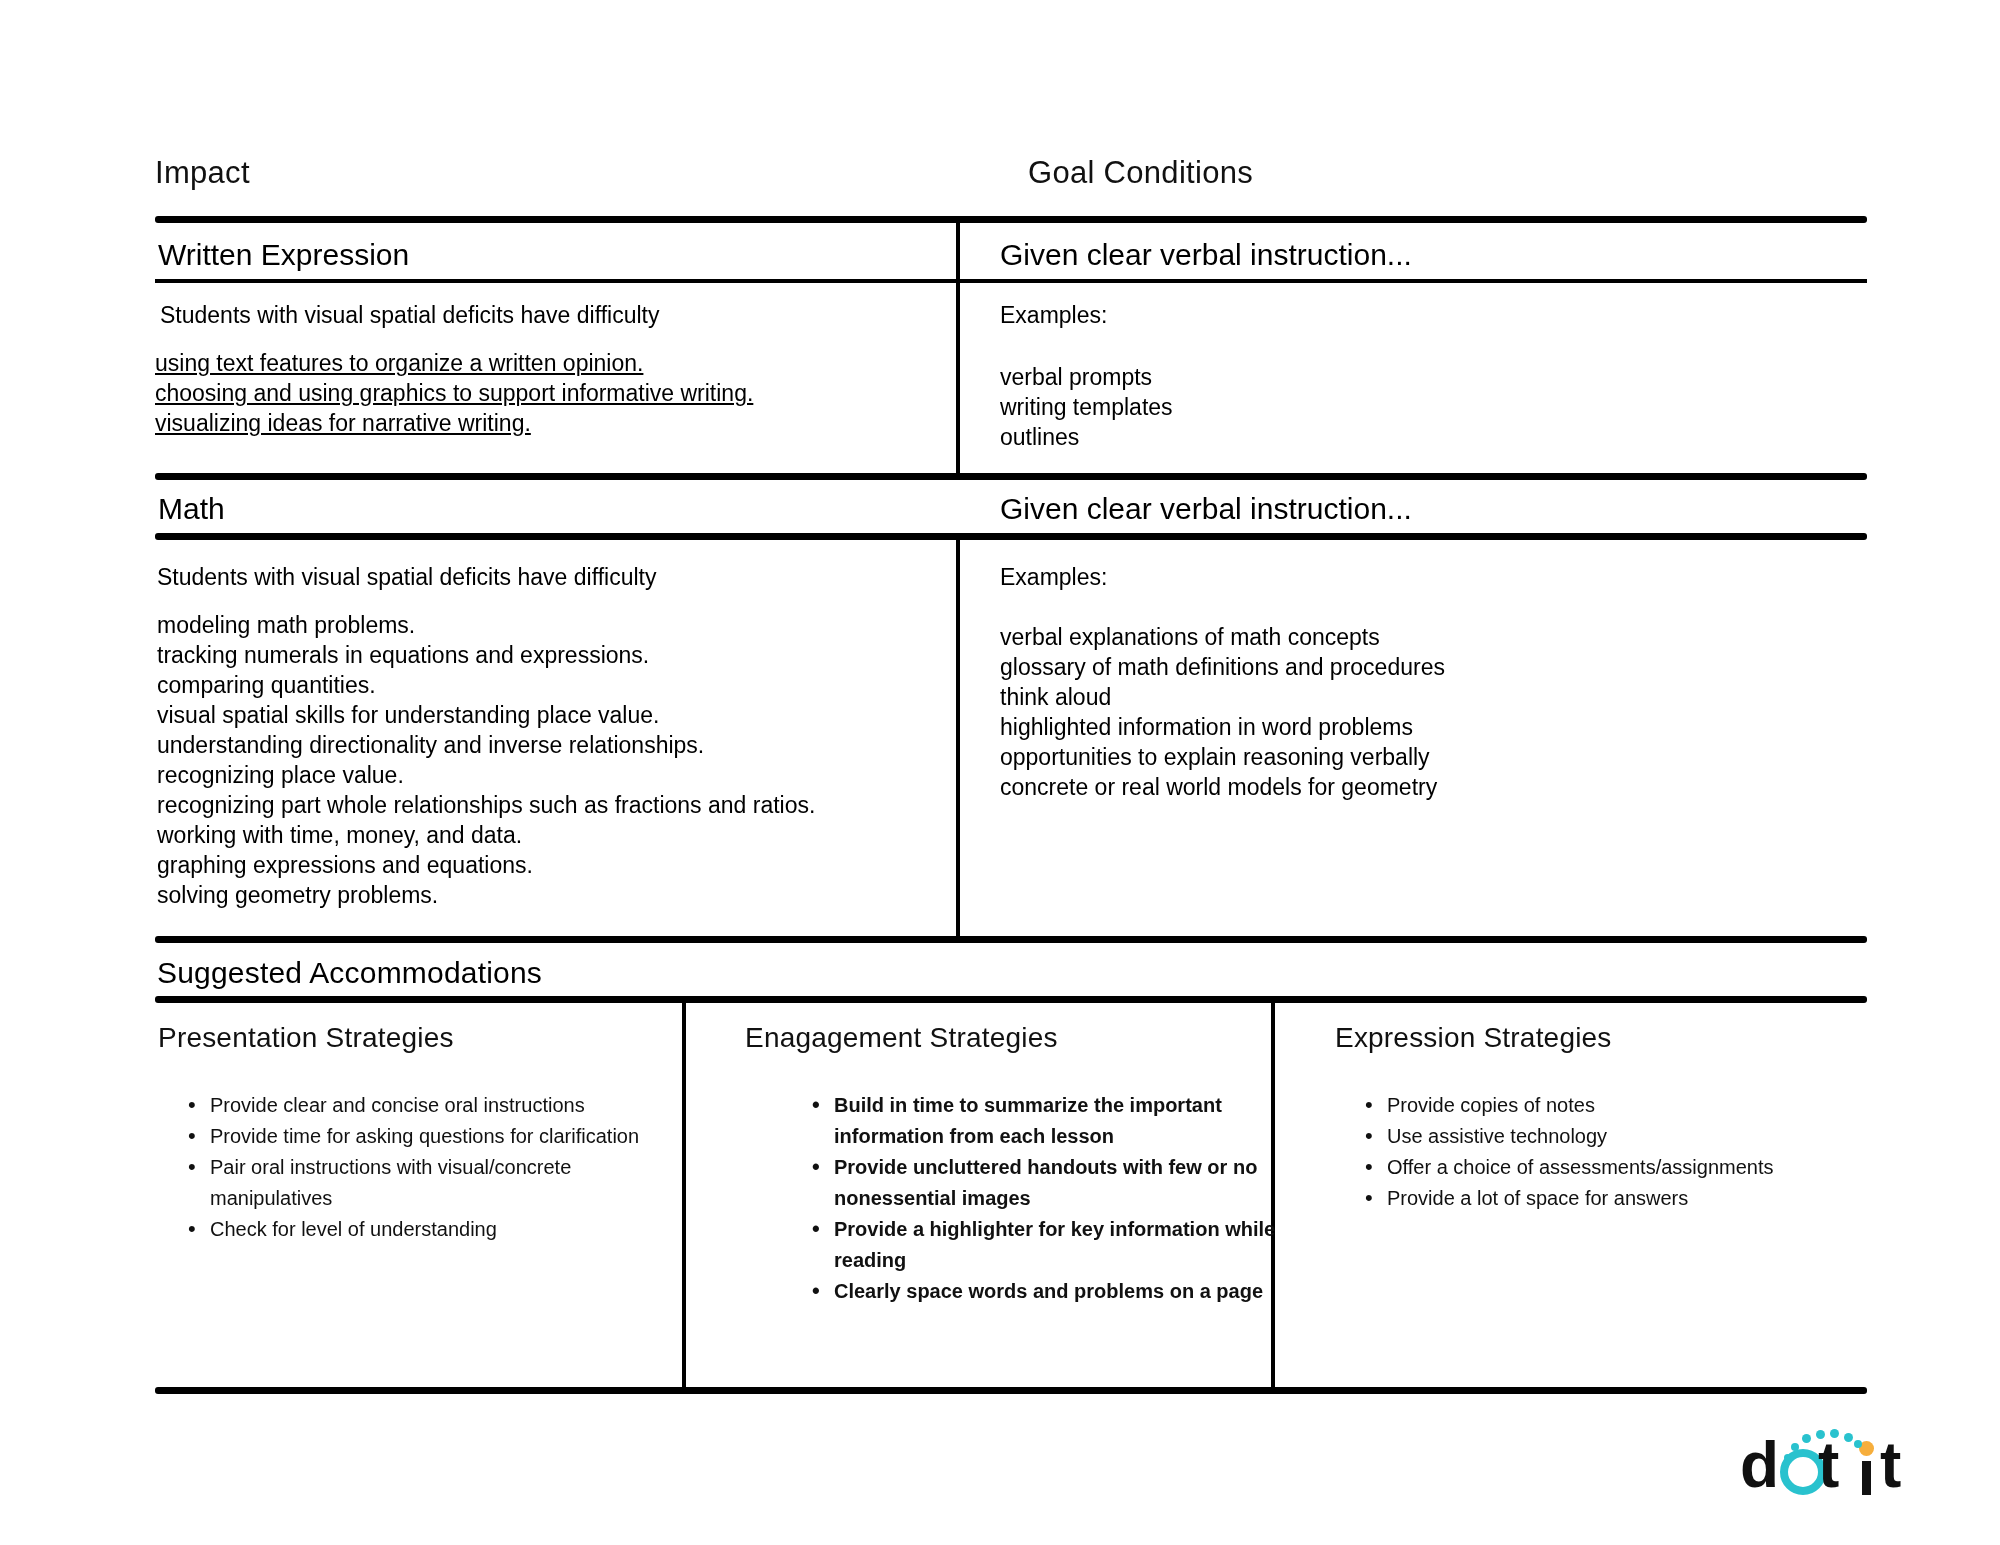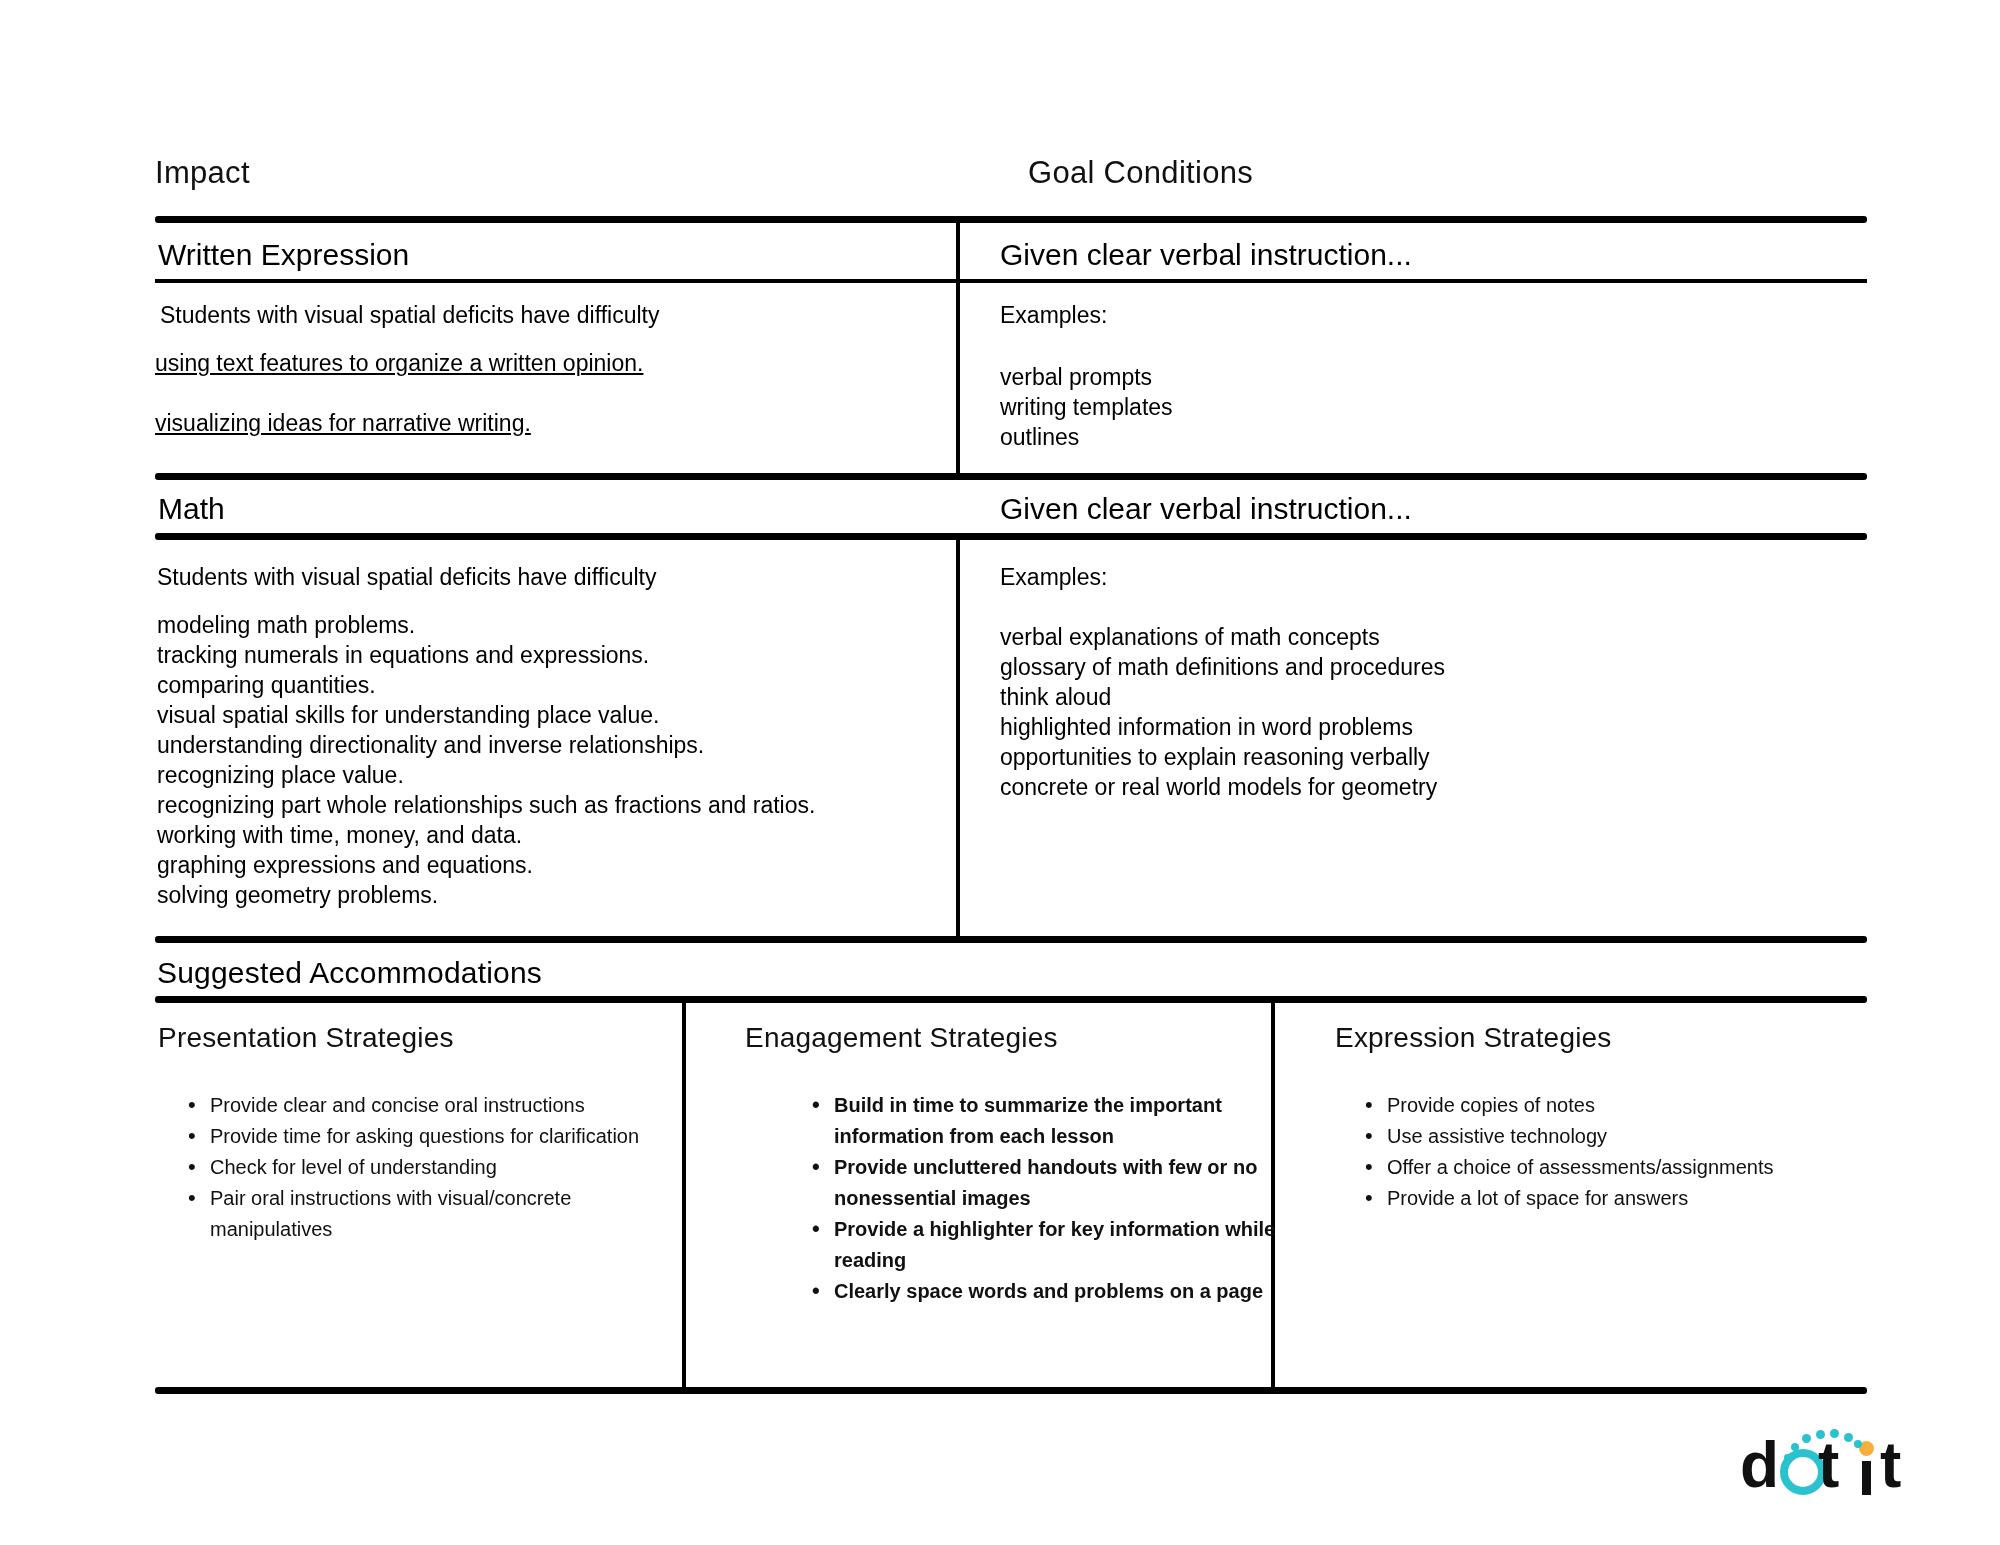--- a/index.html
+++ b/index.html
@@ -173,21 +173,21 @@
   <div class="vrule" style="left:956px; top:222px; height:58px;"></div>
   <div class="vrule" style="left:956px; top:283px; height:192px;"></div>
   <div class="vrule" style="left:956px; top:539px; height:400px;"></div>
 
   <div class="sec-head" style="left:158px; top:238px;text-align:right;">Written Expression</div>
 
   <div class="sec-head" style="left:1000px; top:238px;">Given clear verbal instruction...</div>
 
   <div class="body-lead" style="left:160px; top:300px;">Students with visual spatial deficits have difficulty</div>
 
-  <div class="body-block" style="left:155px; top:348px; width:760px;text-decoration:underline;"><span>using text features to organize a written opinion.</span><br><br><span>visualizing ideas for narrative writing.</span></div>
+  <div class="body-block" style="left:155px; top:348px; width:760px;text-decoration:underline;"><span>using text features to organize a written opinion.</span><br><span>choosing and using graphics  to support informative writing.</span><br><span>visualizing ideas for narrative writing.</span></div>
 
   <div class="body-lead" style="left:1000px; top:300px;">Examples:</div>
 
   <div class="body-block" style="left:1000px; top:362px; width:800px;"><span>verbal prompts</span><br><span>writing templates</span><br><span>outlines</span></div>
 
   <div class="sec-head" style="left:158px; top:492px;">Math</div>
 
   <div class="sec-head" style="left:1000px; top:492px;">Given clear verbal instruction...</div>
 
   <div class="body-lead" style="left:157px; top:562px;">Students with visual spatial deficits have difficulty</div>
@@ -200,22 +200,22 @@
 
   <div class="acc-title" style="left:157px; top:956px;">Suggested Accommodations</div>
 
   <div class="vrule" style="left:682px; top:1000px; height:388px;"></div>
   <div class="vrule" style="left:1271px; top:1000px; height:388px;"></div>
 
   <div class="acc-col-head" style="left:158px; top:1022px;">Presentation Strategies</div>
   <ul class="acc-list" style="left:158px; top:1090px; width:460px;">
     <li>Provide clear and concise oral instructions</li>
     <li>Provide time for asking questions for clarification</li>
+    <li>Pair oral instructions with visual/concrete manipulatives</li>
     <li>Check for level of understanding</li>
-    <li>Pair oral instructions with visual/concrete manipulatives</li>
   </ul>
 
   <div class="acc-col-head" style="left:745px; top:1022px;">Enagagement Strategies</div>
   <ul class="acc-list" style="left:782px; top:1090px; width:490px;font-weight:bold;">
     <li>Build in time to summarize the important information from each lesson</li>
     <li>Provide uncluttered handouts with few or no nonessential images</li>
     <li>Provide a highlighter for key information while reading</li>
     <li>Clearly space words and problems on a page</li>
   </ul>
 

